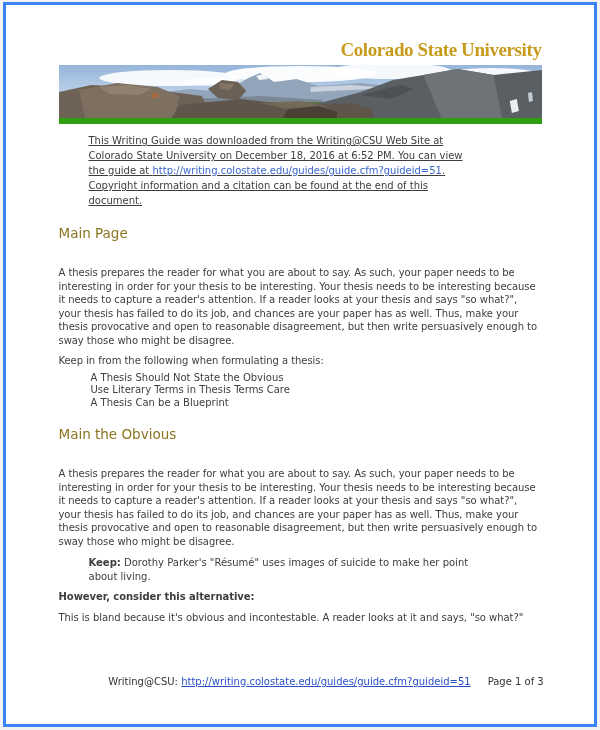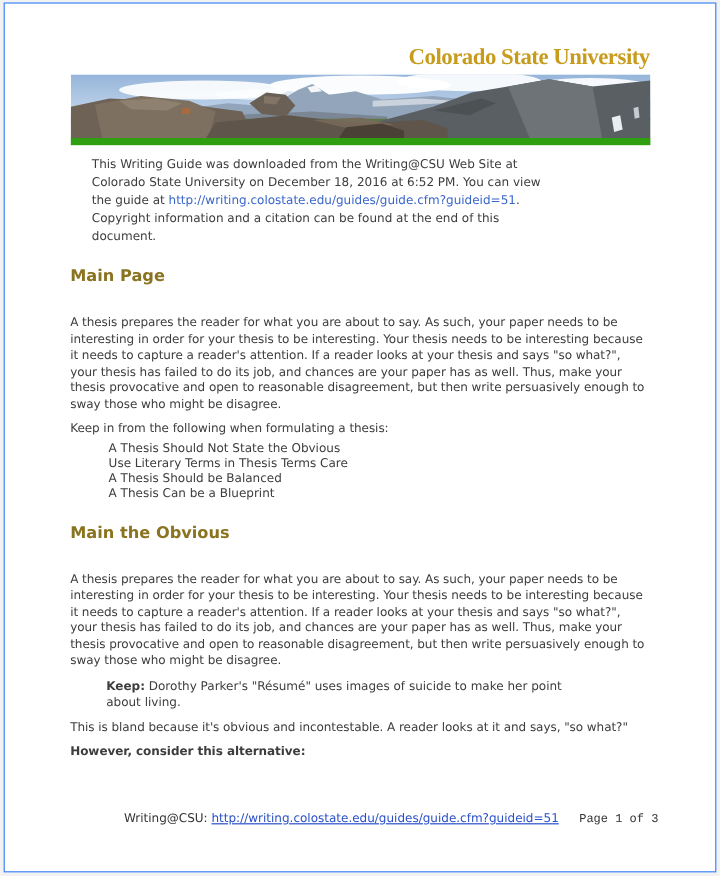--- a/index.html
+++ b/index.html
@@ -3,47 +3,47 @@
 <meta charset="utf-8">
 <style>
   html,body{margin:0;padding:0;}
   body{
     width:600px;height:730px;position:relative;background:#f2f2f2;
     font-family:"DejaVu Sans","Liberation Sans",sans-serif;
     -webkit-font-smoothing:antialiased;
   }
   .page{
     position:absolute;inset:2px 3px 3px 3px;background:#fff;
-    border:1px solid #3b82f6;overflow:hidden;
+    border:3px solid #3b82f6;overflow:hidden;
   }
   .content{width:483px;margin:0 auto;}
   .logo-row{padding-top:34px;text-align:right;line-height:22px;}
   .logo{
     font-family:"Liberation Serif","DejaVu Serif",serif;font-weight:bold;
     font-size:19px;color:var(--gold,#c79b1c);letter-spacing:-0.4px;
   }
   .banner{height:53px;margin-top:3px;}
   .banner svg{display:block;width:100%;height:53px;}
   .greenbar{height:6px;background:var(--green_bar,#2f9e11);}
   .guide-label{margin-top:5px;font-size:11px;font-weight:bold;color:var(--green,#339900);line-height:13px;}
   .title{margin:1px 0 0 0;font-size:15px;font-weight:bold;color:var(--green,#339900);line-height:18px;letter-spacing:-0.2px;}
-  .intro{width:392px;margin:9px 0 0 18px;font-size:10px;line-height:15px;color:var(--text,#3d3d3d);}
-  h2{margin:17px 0 0 0;font-size:13.5px;font-weight:bold;color:var(--olive,#8a7420);line-height:16px;}
+  .intro{width:392px;margin:9px 0 0 30px;font-size:10px;line-height:15px;color:var(--text,#3d3d3d);text-decoration:underline;}
+  h2{margin:17px 0 0 0;font-size:13.5px;font-weight:normal;color:var(--olive,#8a7420);line-height:16px;}
   .body{margin:25px 0 0 0;font-size:10px;line-height:13.5px;color:var(--text,#3d3d3d);letter-spacing:-0.05px;}
   .tight{margin-top:7px;}
   .list{margin:4px 0 0 32px;font-size:10px;line-height:12.5px;color:var(--text,#3d3d3d);}
   .example{width:400px;margin:8px 0 0 30px;font-size:10px;line-height:13.5px;color:var(--text,#3d3d3d);}
   .bold{font-weight:bold;}
   a.link{color:var(--link,#3a66c9);text-decoration:none;}
   .footer{
     position:absolute;left:0;bottom:36px;width:100%;text-align:center;
     font-size:10px;color:#333;transform:translateX(26px);line-height:13px;
   }
   .footer a{color:var(--footer_link,#2a50c8);text-decoration:underline;}
-  .pageno{margin-left:17px;font-family:Liberation Mono, monospace;}
+  .pageno{margin-left:17px;}
 </style>
 </head>
 <body>
 
 <div class="page">
   <div class="content">
 
     <div class="logo-row"><span class="logo">Colorado State University</span></div>
 
     <div class="banner">
@@ -87,26 +87,25 @@
 
 
     <p class="intro"><span>This Writing Guide was downloaded from the Writing@CSU Web Site at Colorado State University on December 18, 2016 at 6:52 PM. You can view the guide at </span><a class="link" href="#">http://writing.colostate.edu/guides/guide.cfm?guideid=51</a><span>. Copyright information and a citation can be found at the end of this document.</span></p>
 
     <h2>Main Page</h2>
     <p class="body">A thesis prepares the reader for what you are about to say. As such, your paper needs to be interesting in order for your thesis to be interesting. Your thesis needs to be interesting because it needs to capture a reader's attention. If a reader looks at your thesis and says "so what?", your thesis has failed to do its job, and chances are your paper has as well. Thus, make your thesis provocative and open to reasonable disagreement, but then write persuasively enough to sway those who might be disagree.</p>
     <p class="body tight">Keep in from the following when formulating a thesis:</p>
     <div class="list">
       <div class="list-item">A Thesis Should Not State the Obvious</div>
       <div class="list-item">Use Literary Terms in Thesis Terms Care</div>
-      <div class="list-item">A Thesis Should be Balanced</div>
       <div class="list-item">A Thesis Can be a Blueprint</div>
     </div>
 
     <h2>Main the Obvious</h2>
     <p class="body">A thesis prepares the reader for what you are about to say. As such, your paper needs to be interesting in order for your thesis to be interesting. Your thesis needs to be interesting because it needs to capture a reader's attention. If a reader looks at your thesis and says "so what?", your thesis has failed to do its job, and chances are your paper has as well. Thus, make your thesis provocative and open to reasonable disagreement, but then write persuasively enough to sway those who might be disagree.</p>
     <p class="example"><b>Keep:</b> <span>Dorothy Parker's "Résumé" uses images of suicide to make her point about living.</span></p>
+    <p class="body bold tight">However, consider this alternative:</p>
     <p class="body tight">This is bland because it's obvious and incontestable. A reader looks at it and says, "so what?"</p>
-    <p class="body bold tight">However, consider this alternative:</p>
 
   </div>
 
   <div class="footer"><span>Writing@CSU:</span> <a href="#">http://writing.colostate.edu/guides/guide.cfm?guideid=51</a><span class="pageno">Page 1 of 3</span></div>
 </div>
 
 </body></html>

